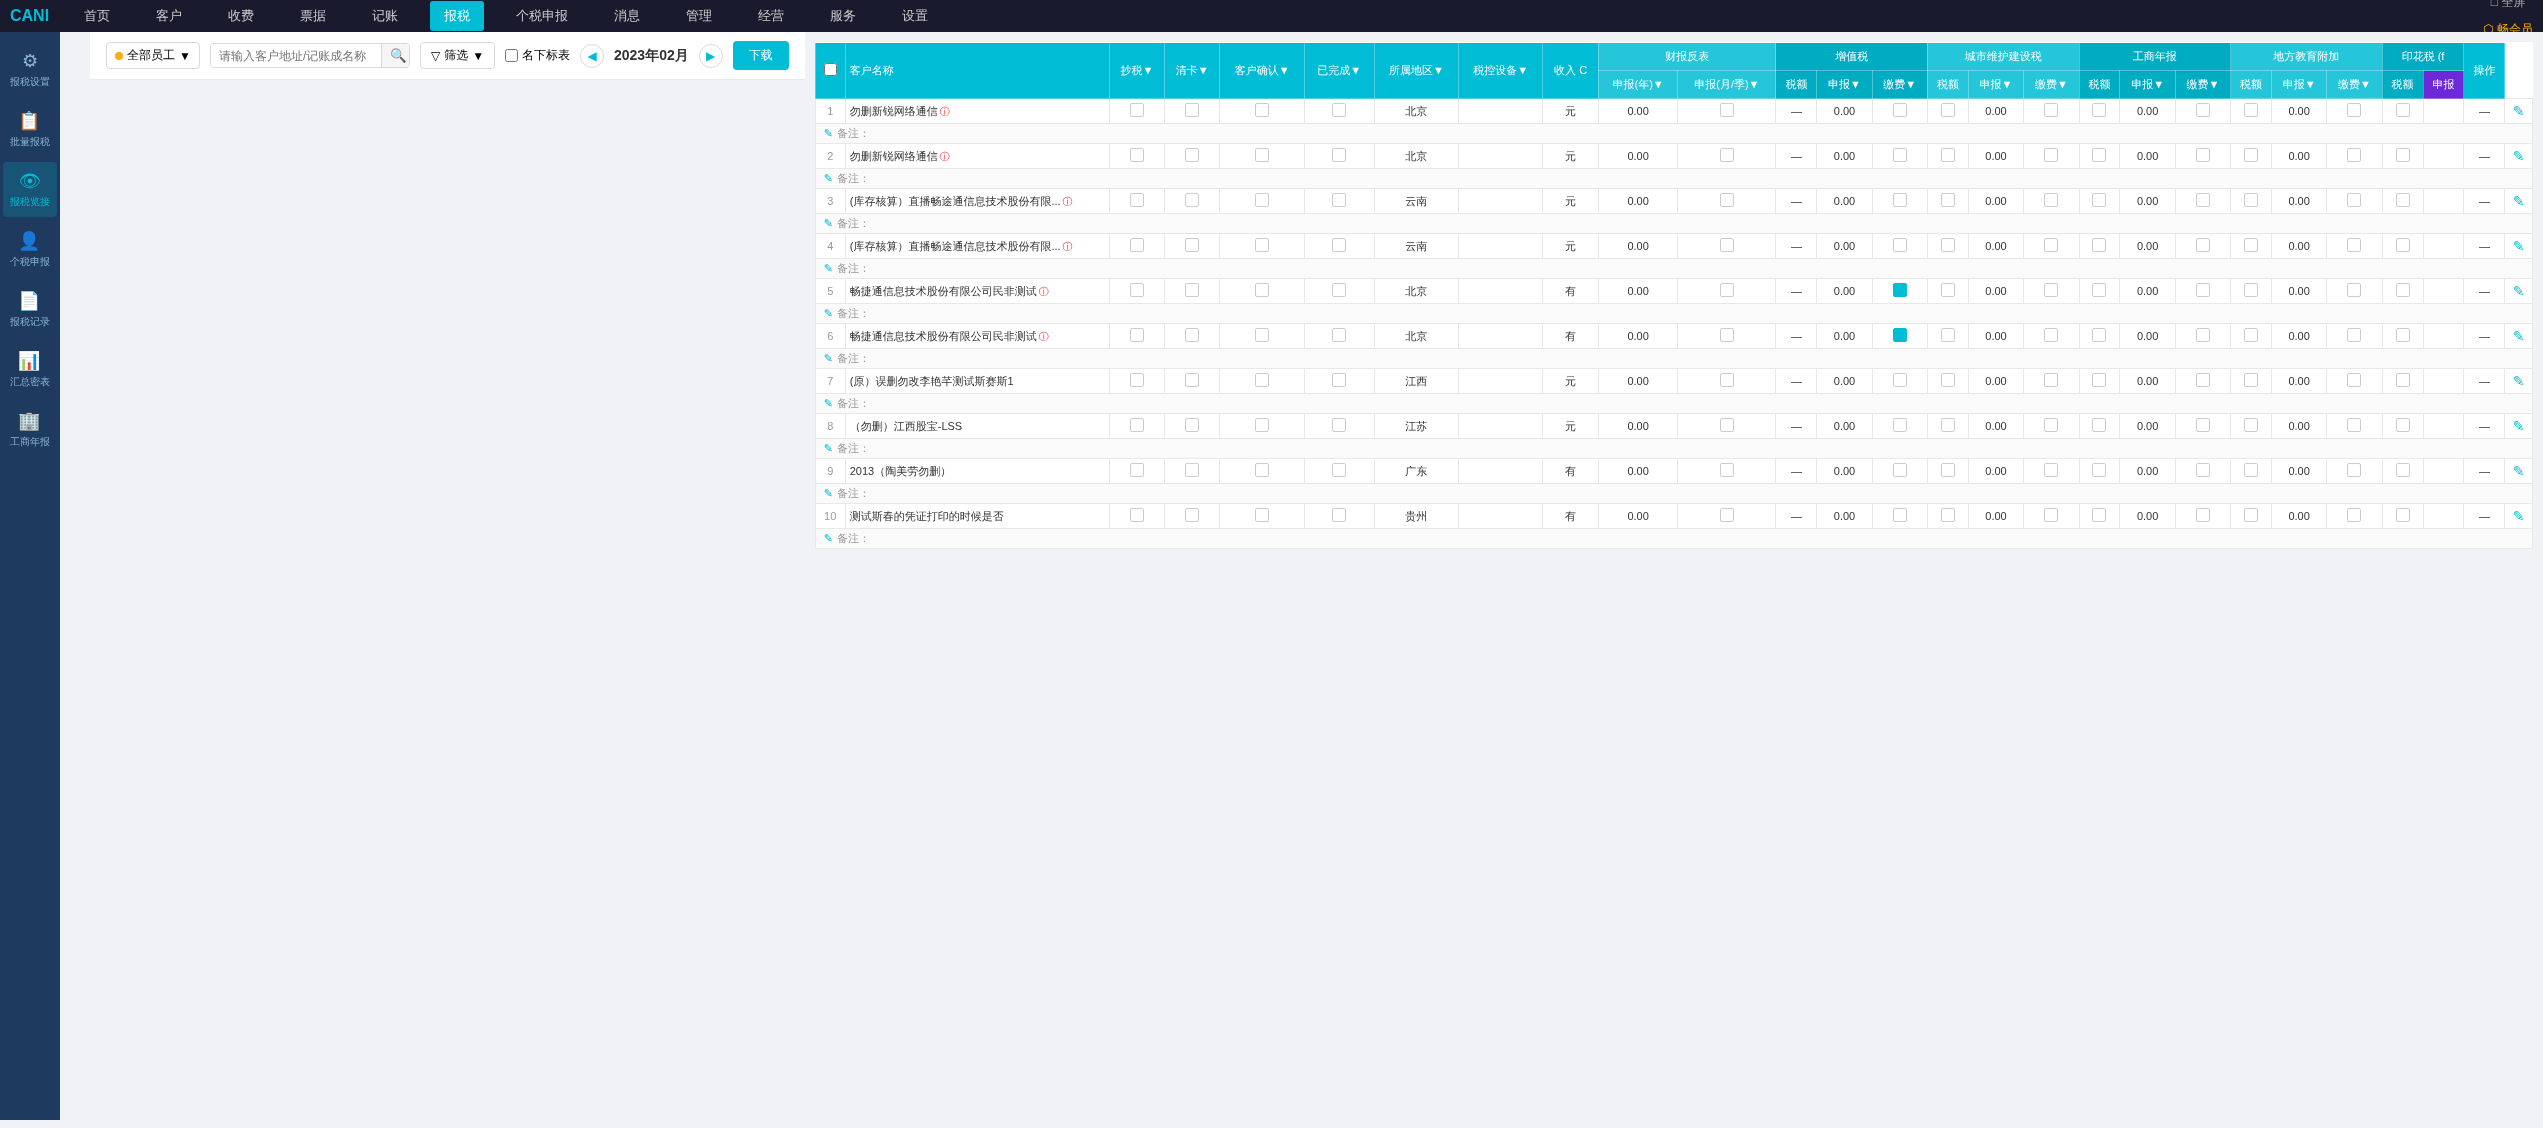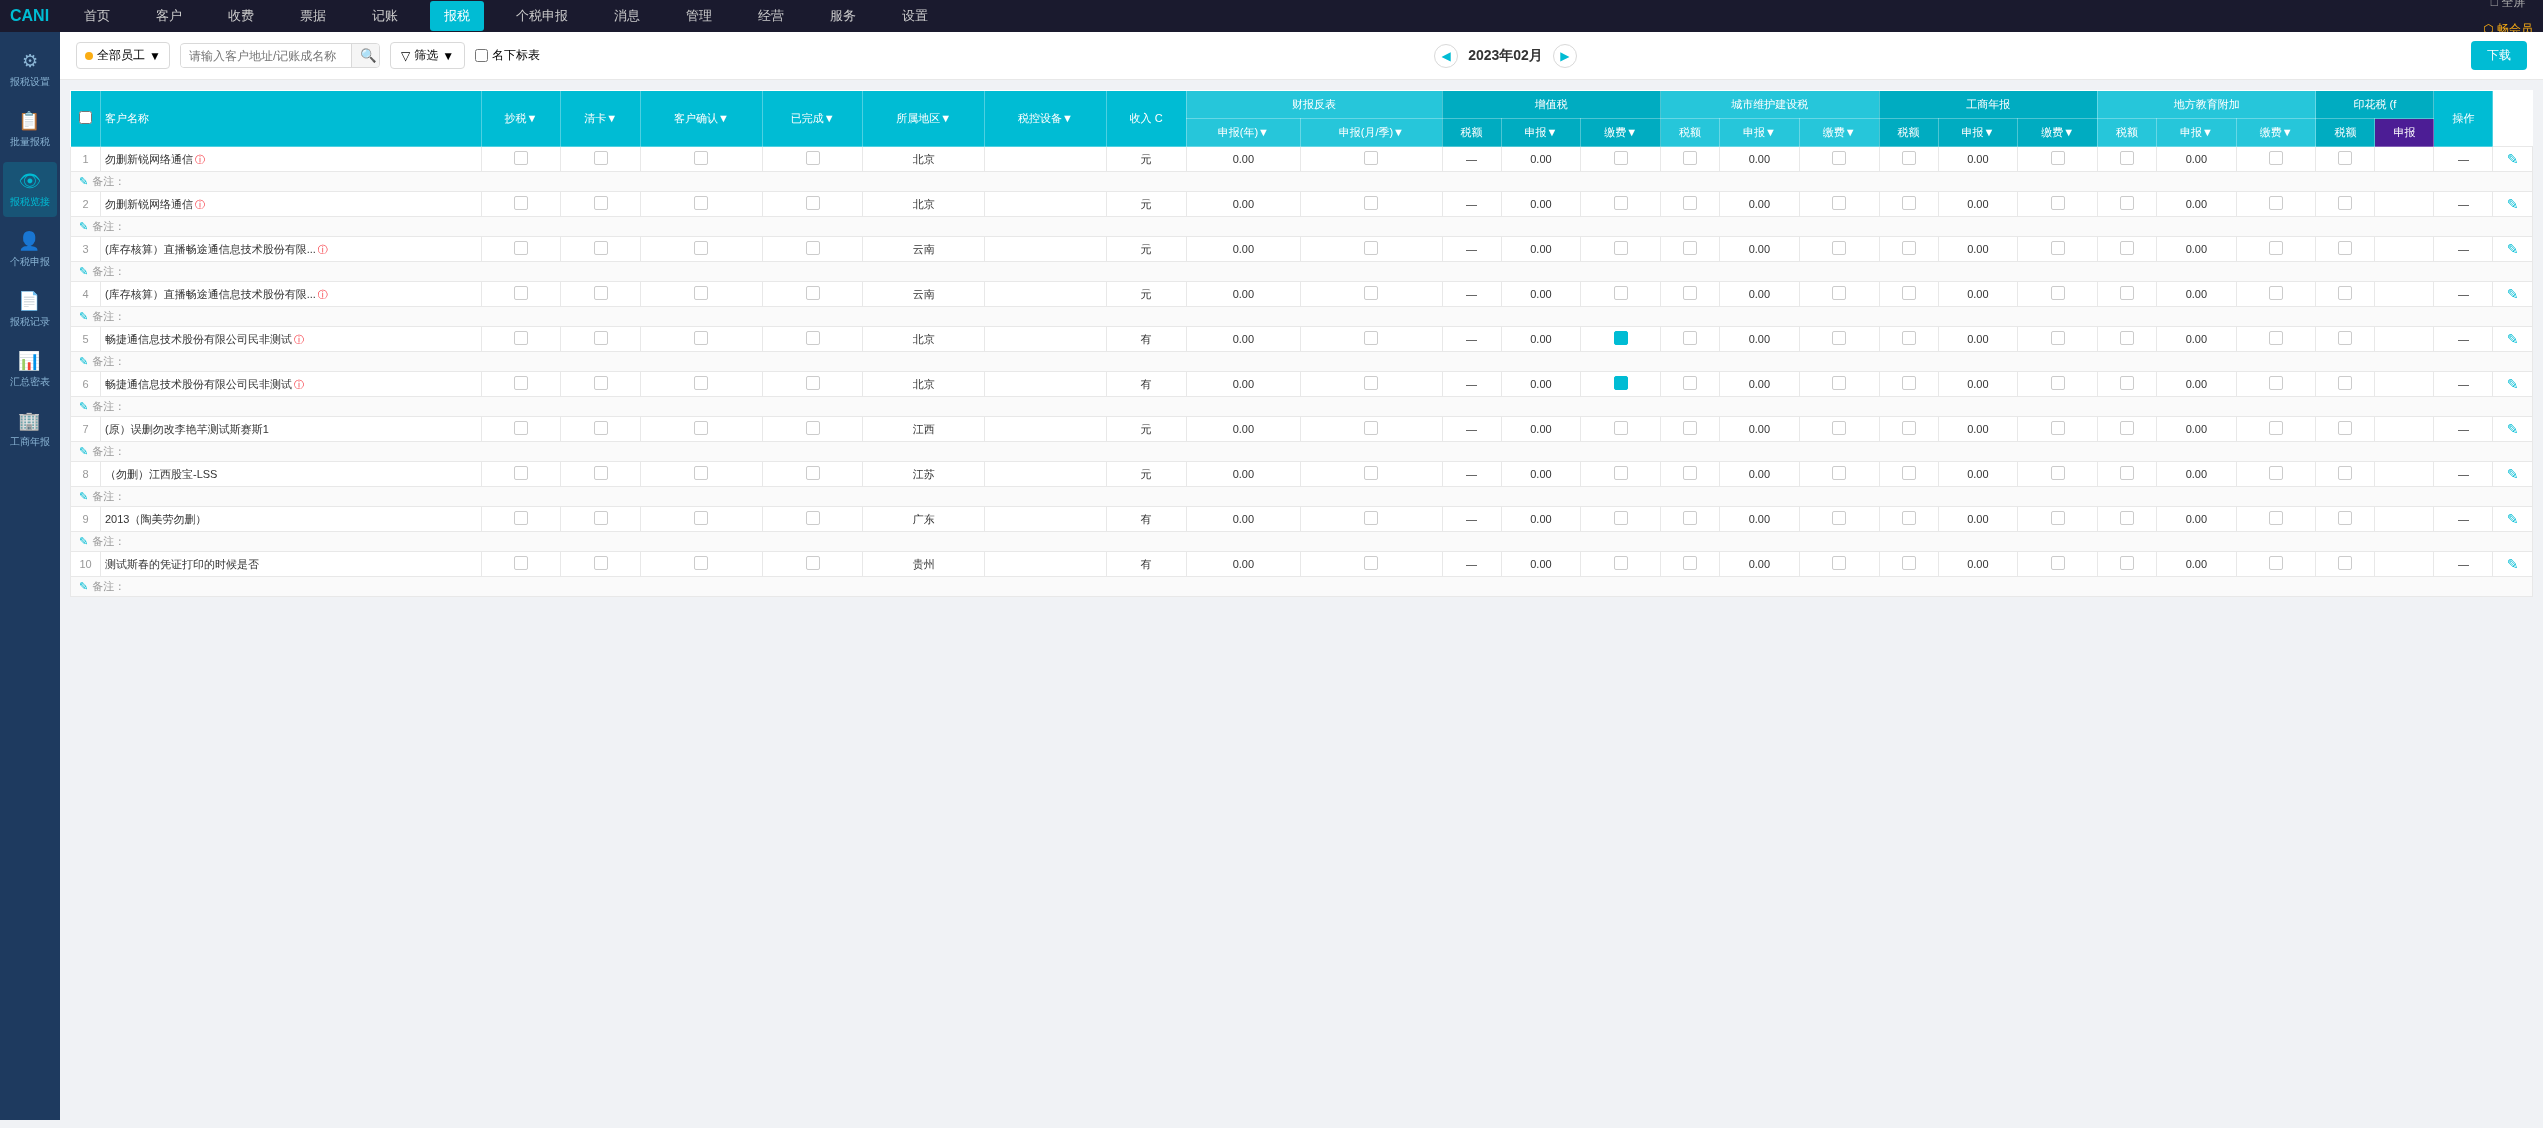--- a/index.html
+++ b/index.html
@@ -72,22 +72,23 @@
     .sidebar-item.active { background: rgba(0,188,212,0.2); color: #00bcd4; }
     .sidebar-item .si-icon {
       font-size: 18px;
     }
 
     
     .main-content {
       flex: 1;
       overflow: hidden;
       display: flex;
-      flex-direction: column;
+      flex-direction: row;
       background: #f0f2f5;
+      margin-left: 30px;
     }
 
     
     .toolbar {
       height: 48px;
       background: #fff;
       display: flex;
       align-items: center;
       padding: 0 16px;
       gap: 10px;
@@ -377,21 +378,21 @@
             <th class="sub-header">税额</th>
             <th class="sub-header">申报▼</th>
             <th class="sub-header">缴费▼</th>
             <th class="sub-header" style="background:#00acc1">税额</th>
             <th class="sub-header" style="background:#00acc1">申报▼</th>
             <th class="sub-header" style="background:#00acc1">缴费▼</th>
             <th class="sub-header">税额</th>
             <th class="sub-header">申报▼</th>
             <th class="sub-header">缴费▼</th>
             <th class="sub-header" style="background:#00acc1">税额</th>
-            <th class="sub-header" style="background:#4c1d95">申报</th>
+            <th class="sub-header" style="background:#6d28d9">申报</th>
           </tr>
         </thead>
         <tbody id="table-body">
         <tr>
               <td class="row-num">1</td>
               <td class="company-name">勿删新锐网络通信<span class="tag-red">ⓘ</span></td>
               <td class="checkbox-cell"><span class="unchecked-box"></span></td>
               <td class="checkbox-cell"><span class="unchecked-box"></span></td>
               <td class="checkbox-cell"><span class="unchecked-box"></span></td>
               <td class="checkbox-cell"><span class="unchecked-box"></span></td>

